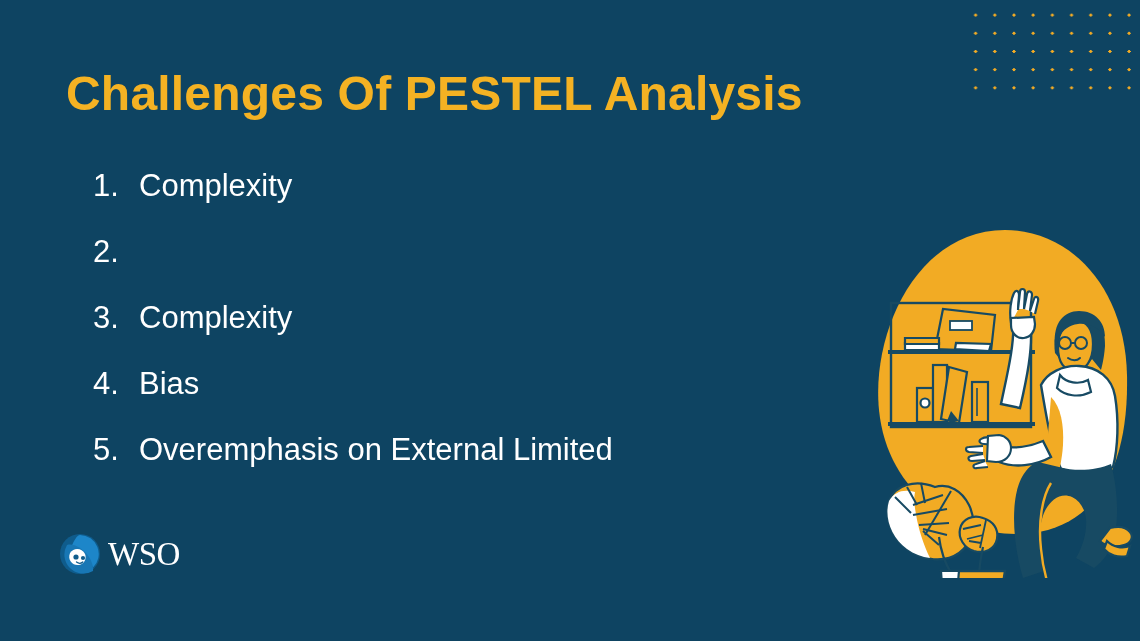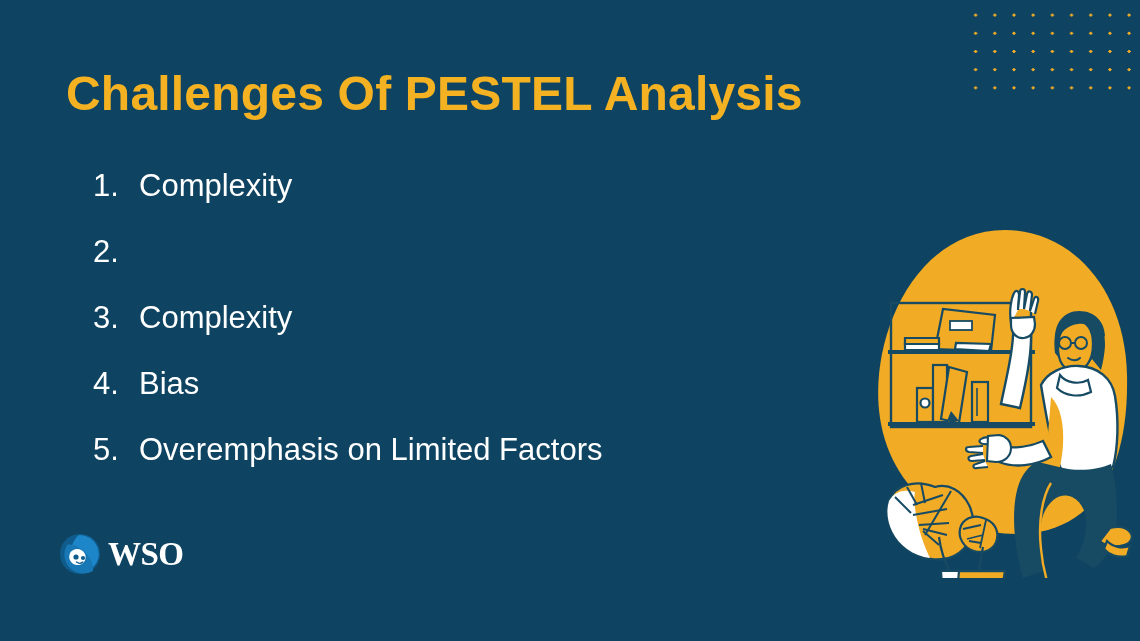--- a/index.html
+++ b/index.html
@@ -69,21 +69,21 @@
     position:absolute;
     left:59px; top:533px;
     display:flex;
     align-items:center;
     gap:7px;
   }
   #logo-mark { width:42px; height:42px; display:block; }
   #logo-text {
     font-family:"Liberation Serif", serif;
     font-size:33px;
-    font-weight:bold;
+    font-weight:normal;
     color:#ffffff;
     letter-spacing:-0.5px;
     line-height:1;
   }
 
   
   #illustration {
     position:absolute;
     right:0; top:225px;
     width:285px; height:416px;
@@ -110,21 +110,21 @@
     <div class="li-row">
       <span class="li-num">3.</span>
       <span class="li-text">Complexity</span>
     </div>
     <div class="li-row">
       <span class="li-num">4.</span>
       <span class="li-text">Bias</span>
     </div>
     <div class="li-row">
       <span class="li-num">5.</span>
-      <span class="li-text">Overemphasis on Limited Factors</span>
+      <span class="li-text">Overemphasis on External Limited</span>
     </div>
   </div>
 
   <div id="logo">
     <span>
       <svg id="logo-mark" viewBox="0 0 42 42" xmlns="http://www.w3.org/2000/svg">
         <circle cx="21" cy="21" r="20" fill="#0f5c8c"></circle>
         <path d="M21 2a19 19 0 0 1 13 32.6C30 25 23 18 12 14.5 15 7.5 18 2 21 2z" fill="#1d86c9"></path>
         <path d="M8 12C14 10 24 15 30 24c5 8 4 14 4 14a19 19 0 0 1-26-26z" fill="#1877b5"></path>
         <path d="M11 20c4-6 12-5 15 1 2 5-1 10-6 11-6 1-12-5-9-12z" fill="#ffffff"></path>

